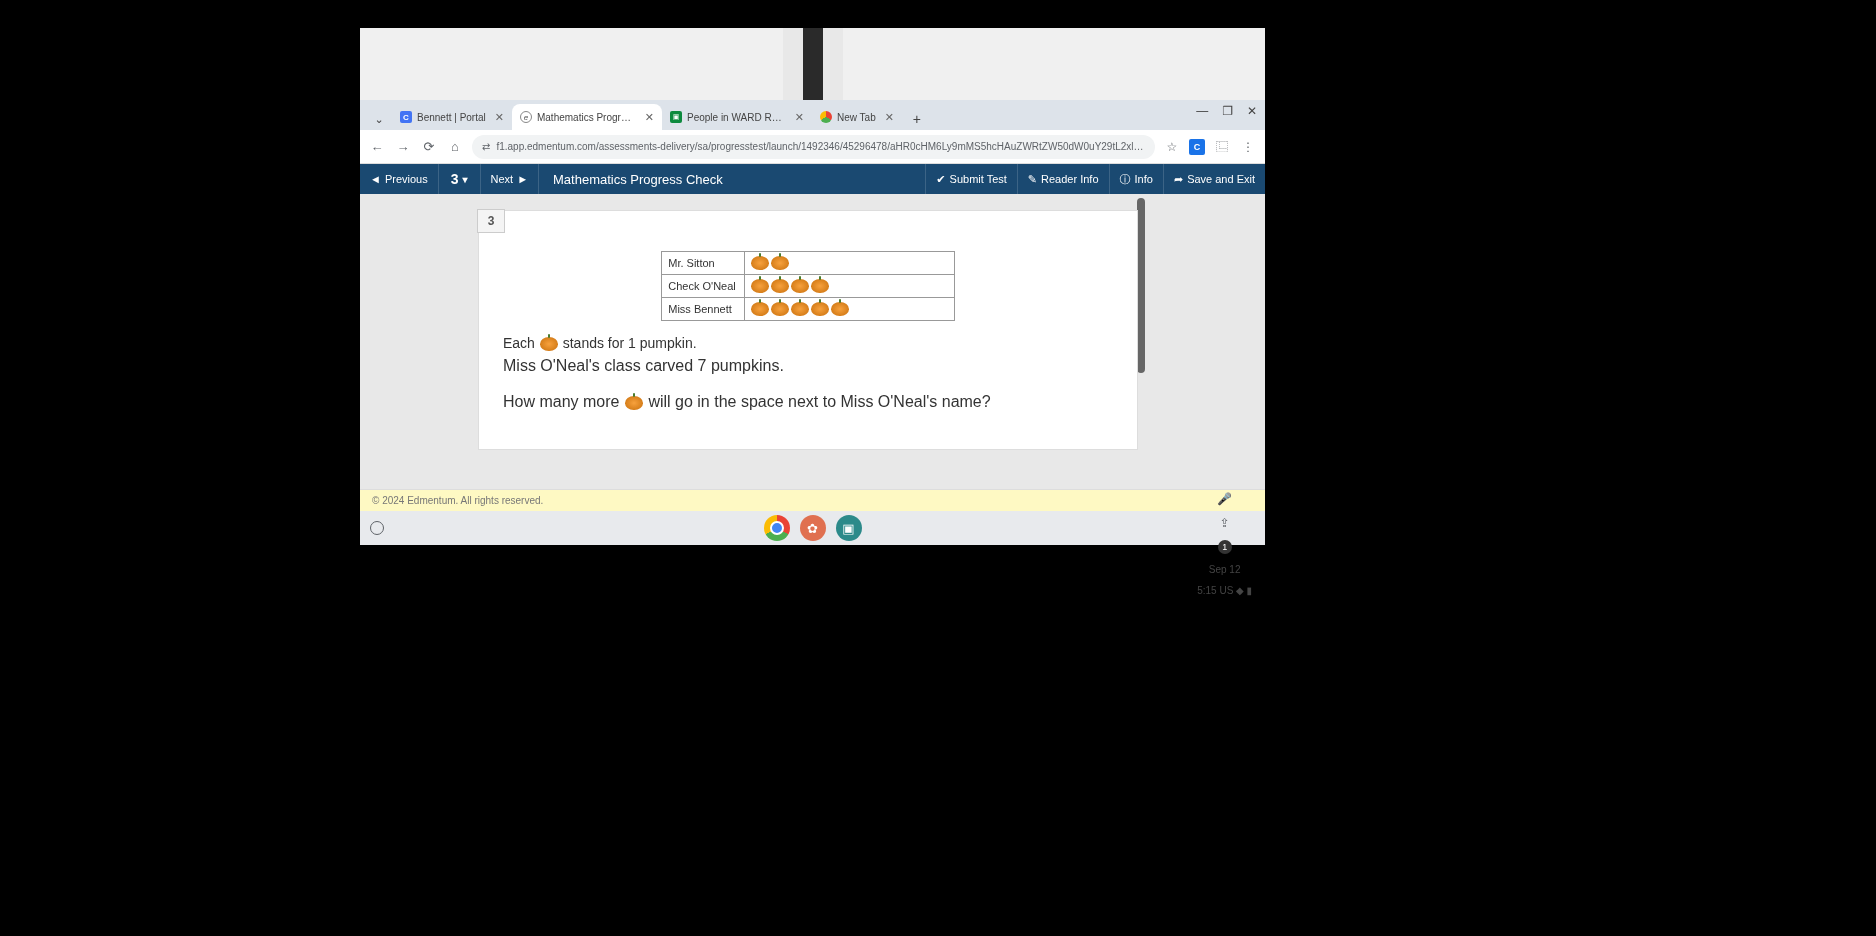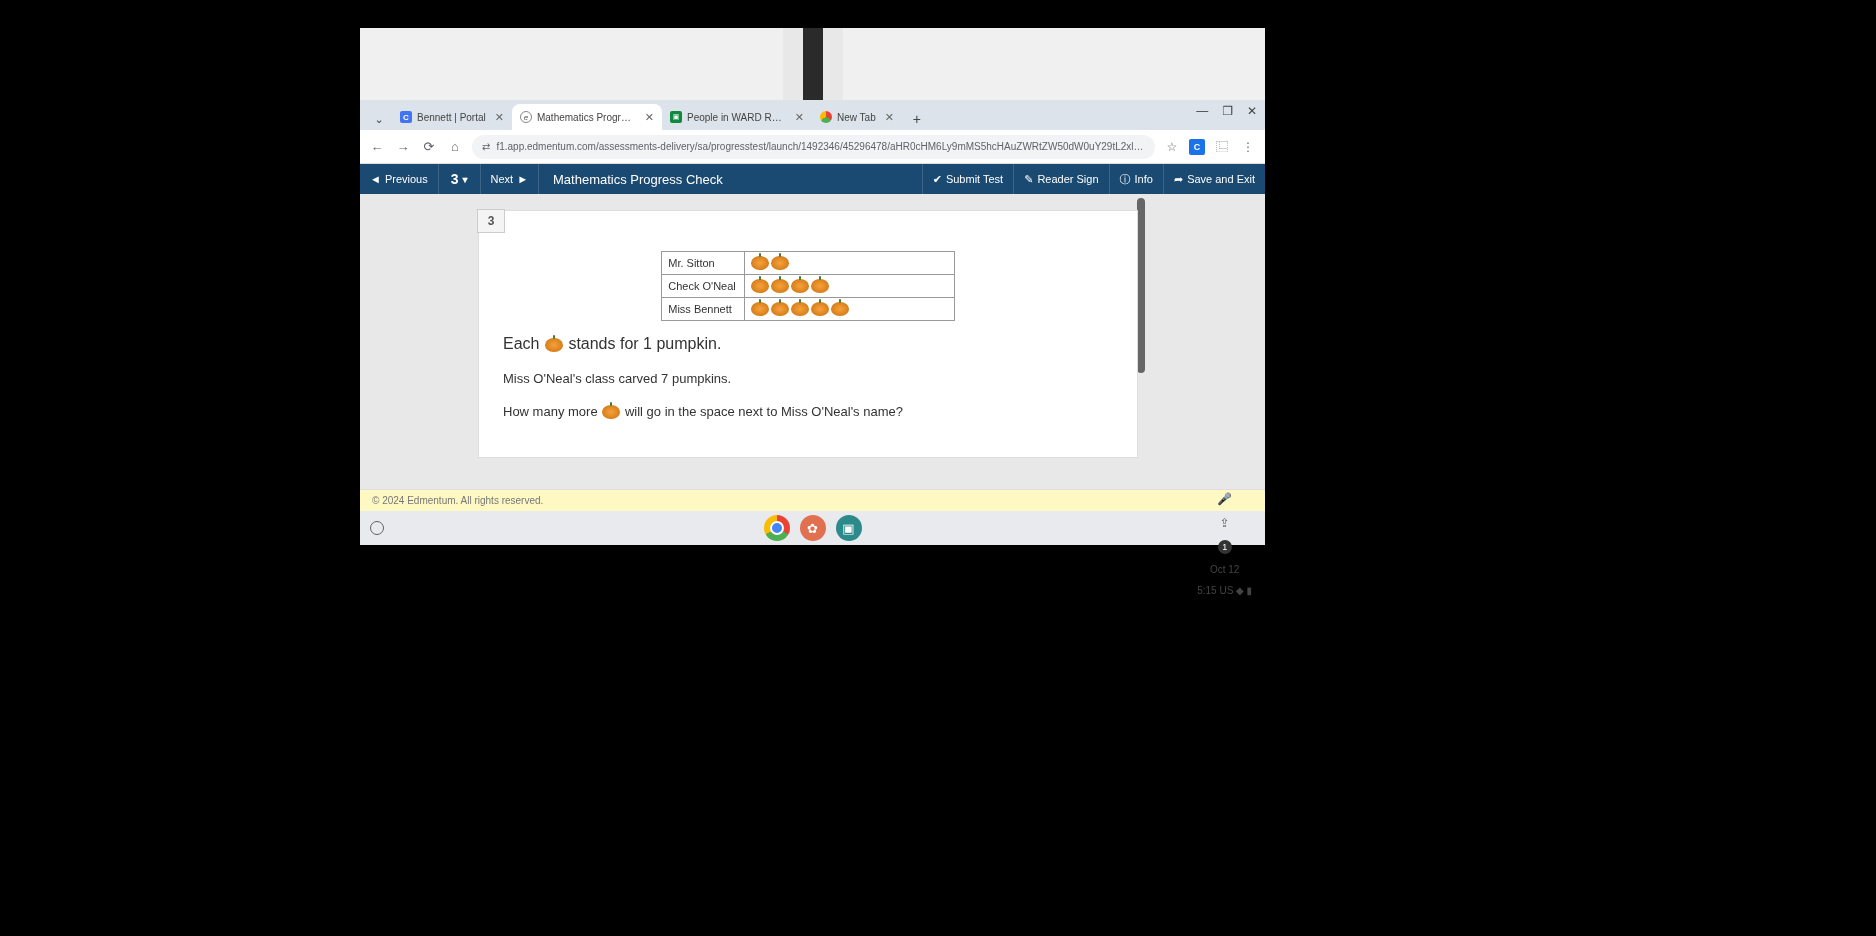--- a/index.html
+++ b/index.html
@@ -46,22 +46,22 @@
 .qnum-box { position: absolute; left: -2px; top: -2px; width: 28px; height: 24px; background: #f4f4f4; border: 1px solid #ccc; display: flex; align-items: center; justify-content: center; font-size: 12px; font-weight: bold; color: #555; }
 .q-inner { padding: 40px 24px 20px 24px; }
 .chart-title { text-align: center; font-weight: bold; font-size: 12px; color: #333; margin-bottom: 14px; }
 .picto-table { margin: 0 auto 14px auto; border-collapse: collapse; }
 .picto-table td { border: 1px solid #999; padding: 4px 6px; font-size: 11px; color: #333; vertical-align: middle; }
 .picto-table td.label { text-align: left; padding-right: 8px; white-space: nowrap; }
 .picto-table td.icons { width: 210px; }
 .pumpkin { display: inline-block; width: 18px; height: 14px; background: radial-gradient(ellipse at center, #f7a13d 0%, #d67e1a 70%, #b86518 100%); border-radius: 50% 50% 48% 48%; position: relative; margin-right: 2px; vertical-align: middle; }
 .pumpkin::before { content: ''; position: absolute; top: -3px; left: 50%; transform: translateX(-50%); width: 2px; height: 4px; background: #4a7c2e; border-radius: 1px; }
 .pumpkin.inline { vertical-align: -3px; margin: 0 1px; }
-.legend-line { font-size: 16px; color: #333; margin-bottom: 18px; }
-.q-text { font-size: 13px; color: #333; margin-bottom: 18px; }
+.legend-line { font-size: 14px; color: #333; margin-bottom: 6px; }
+.q-text { font-size: 16px; color: #333; margin-bottom: 18px; }
 
 .footer { height: 22px; background: #fef9c3; border-top: 1px solid #ddd; display: flex; align-items: center; padding: 0 12px; font-size: 10px; color: #777; }
 
 .shelf { height: 34px; background: #e8eaed; display: flex; align-items: center; padding: 0 10px; }
 .launcher { width: 14px; height: 14px; border: 1.5px solid #5f6368; border-radius: 50%; }
 .shelf-center { position: absolute; left: 50%; transform: translateX(-50%); display: flex; gap: 10px; align-items: center; }
 .shelf-icon { width: 26px; height: 26px; border-radius: 50%; display: flex; align-items: center; justify-content: center; font-size: 13px; color: #fff; }
 .chrome-icon { background: conic-gradient(#ea4335 0 120deg, #4caf50 120deg 240deg, #fbbc04 240deg 360deg); position: relative; }
 .chrome-icon::after { content: ''; position: absolute; width: 10px; height: 10px; background: #4285f4; border: 2px solid #fff; border-radius: 50%; }
 .app-icon-2 { background: #e07050; }
@@ -149,21 +149,21 @@
     </div>
     <div class="hdr-title">Mathematics Progress Check</div>
     <div class="hdr-spacer"></div>
     <div class="hdr-right">
       <div class="hdr-btn">
         <span>✔</span>
         <span>Submit Test</span>
       </div>
       <div class="hdr-btn">
         <span>✎</span>
-        <span>Reader Sign</span>
+        <span>Reader Info</span>
       </div>
       <div class="hdr-btn">
         <span>ⓘ</span>
         <span>Info</span>
       </div>
       <div class="hdr-btn">
         <span>➦</span>
         <span>Save and Exit</span>
       </div>
     </div>
@@ -214,21 +214,21 @@
     <div class="shelf-center">
       <div class="shelf-icon chrome-icon"></div>
       <div class="shelf-icon app-icon-2">✿</div>
       <div class="shelf-icon app-icon-3">▣</div>
     </div>
     <div class="shelf-right">
       <div class="signout">Sign out</div>
       <span class="tray-icon">🎤</span>
       <span class="tray-icon">⇪</span>
       <span class="notif-badge">1</span>
-      <span>Oct 12</span>
+      <span>Sep 12</span>
       <span>
         <span>5:15</span>
         <span>US</span>
         <span>◆</span>
         <span>▮</span>
       </span>
     </div>
   </div>
 
 </div>

